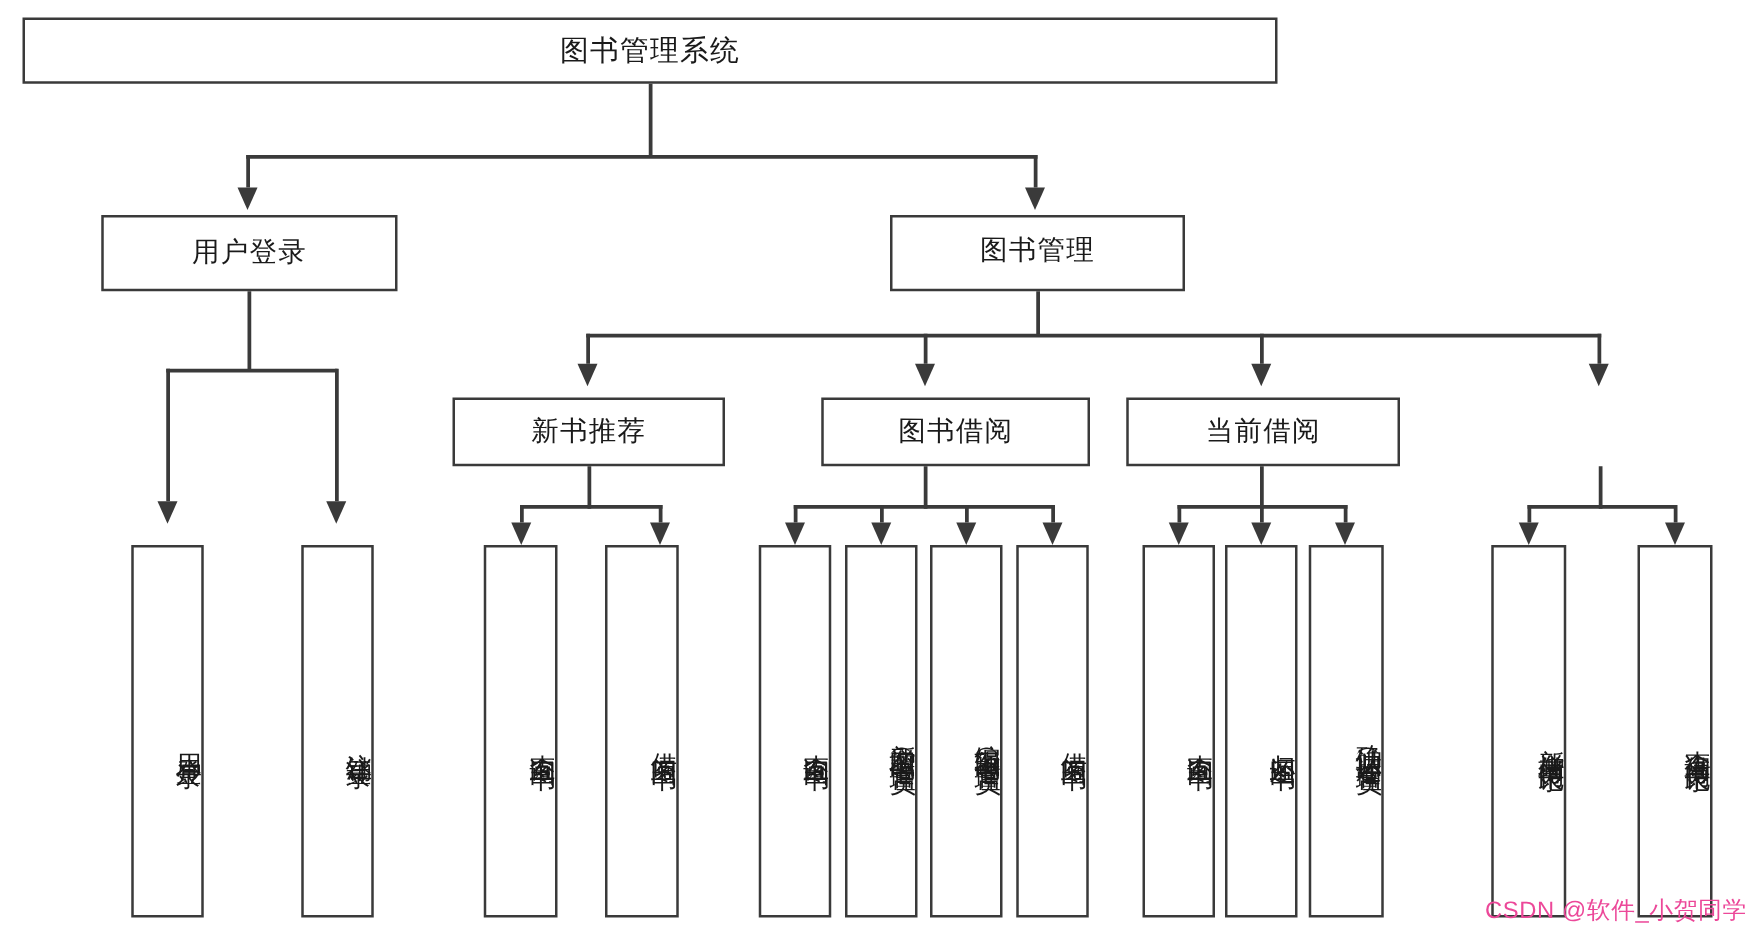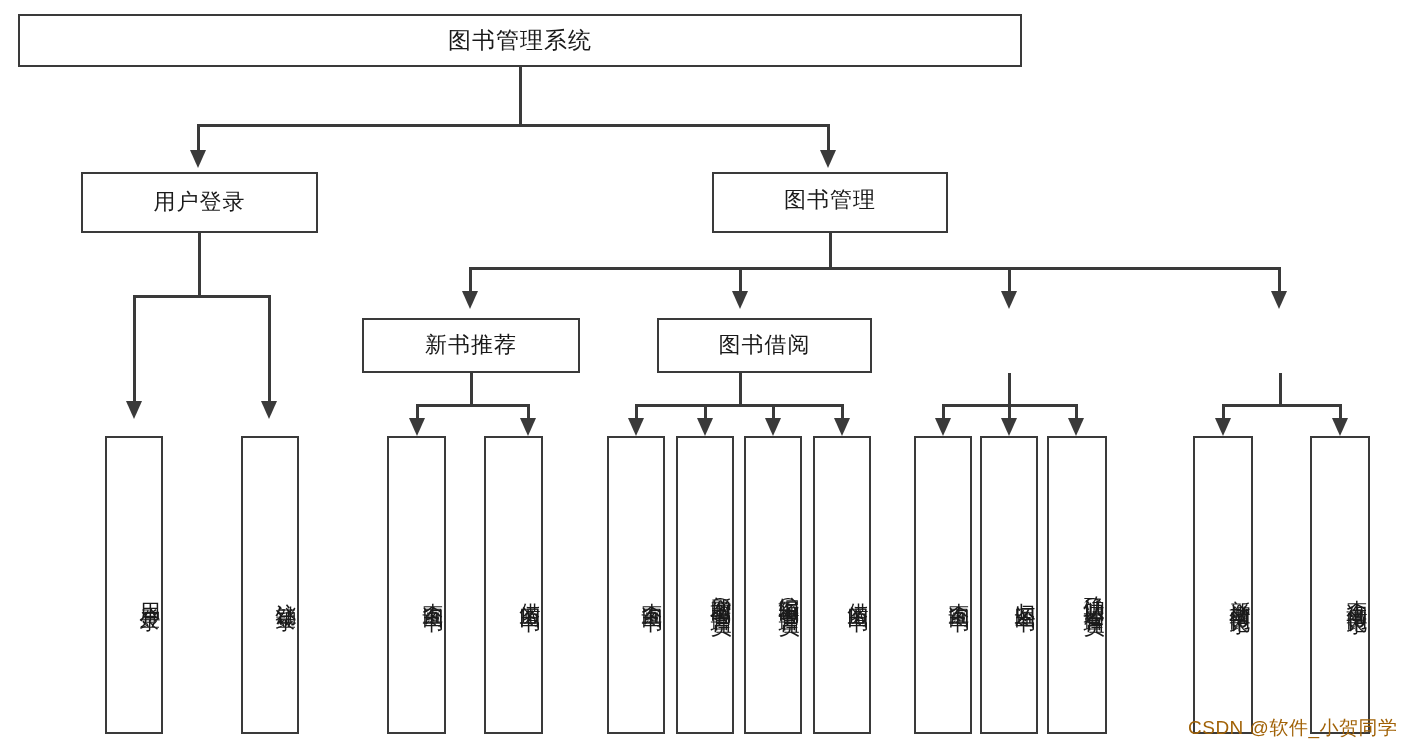--- a/index.html
+++ b/index.html
@@ -56,21 +56,21 @@
     width: 0;
     height: 0;
     border-left: 8px solid transparent;
     border-right: 8px solid transparent;
     border-top: 18px solid #3a3a3a;
   }
   
   .watermark {
     position: absolute;
     font-size: 19px;
-    color: #a16207;
+    color: #ec4899;
     letter-spacing: 0.5px;
     white-space: nowrap;
     font-family: "Liberation Sans", "DejaVu Sans", sans-serif;
   }
 </style>
 </head>
 <body>
 
 <div id="canvas">
 
@@ -100,20 +100,21 @@
   <div class="arrow" style="left:462px; top:291px;"></div>
   <div class="conn v" style="left:739px; top:267px; width:3px; height:24px;"></div>
   <div class="arrow" style="left:732px; top:291px;"></div>
   <div class="conn v" style="left:1008px; top:267px; width:3px; height:24px;"></div>
   <div class="arrow" style="left:1001px; top:291px;"></div>
   <div class="conn v" style="left:1278px; top:267px; width:3px; height:24px;"></div>
   <div class="arrow" style="left:1271px; top:291px;"></div>
 
   <div class="node horiz" style="left:362px; top:318px; width:218px; height:55px;">新书推荐</div>
   <div class="node horiz" style="left:633px; top:318px; width:215px; height:55px;margin-left:24px;">图书借阅</div>
+  <div class="node horiz" style="left:901px; top:318px; width:219px; height:55px;">当前借阅</div>
 
   <div class="conn v" style="left:470px; top:373px; width:3px; height:34px;"></div>
   <div class="conn h" style="left:416px; top:404px; width:114px; height:3px;"></div>
   <div class="conn v" style="left:416px; top:404px; width:3px; height:14px;"></div>
   <div class="arrow" style="left:409px; top:418px;"></div>
   <div class="conn v" style="left:527px; top:404px; width:3px; height:14px;"></div>
   <div class="arrow" style="left:520px; top:418px;"></div>
 
   <div class="conn v" style="left:739px; top:373px; width:3px; height:34px;"></div>
   <div class="conn h" style="left:635px; top:404px; width:209px; height:3px;"></div>

